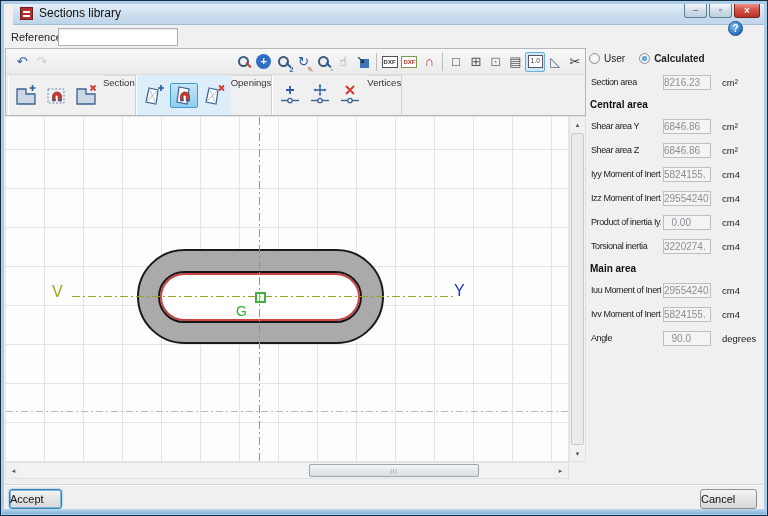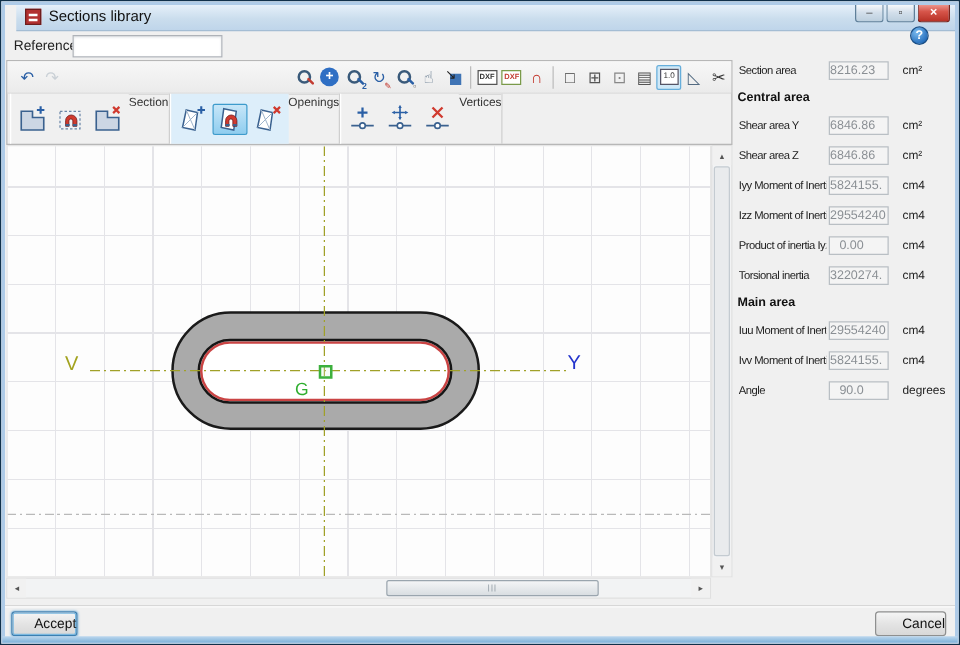--- a/index.html
+++ b/index.html
@@ -85,21 +85,21 @@
   .rlabel{font-size:10px;color:#222;margin-right:14px;}
   .rlabel.b{font-weight:bold;}
   .prow{position:relative;height:15px;margin-bottom:9px;}
   .plabel{position:absolute;left:2px;top:2px;width:70px;font-size:9px;letter-spacing:-0.4px;color:#222;white-space:nowrap;overflow:hidden;}
   .pfield{position:absolute;left:74px;top:0;width:48px;height:15px;background:#f4f4f4;border:1px solid #b9bfc4;color:#8a8f94;font-size:10px;text-align:right;padding-right:19px;line-height:13px;overflow:hidden;white-space:nowrap;}
   .punit{position:absolute;left:133px;top:2px;font-size:9.5px;color:#222;}
   .phead{font-size:10px;font-weight:bold;color:#111;margin:2px 0 8px 1px;height:12px;}
 
   
   .fsep{position:absolute;left:1px;right:1px;top:483px;height:2px;border-top:1px solid #d7d7d7;border-bottom:1px solid #fcfcfc;}
-  .btn{position:absolute;top:488px;height:20px;font-size:11px;color:#111;text-align:right;line-height:18px;border-radius:3px;background:linear-gradient(#f5f5f5,#e4e4e4 50%,#d8d8d8);border:1px solid #8e8f8f;}
+  .btn{position:absolute;top:488px;height:20px;font-size:11px;color:#111;text-align:left;line-height:18px;border-radius:3px;background:linear-gradient(#f5f5f5,#e4e4e4 50%,#d8d8d8);border:1px solid #8e8f8f;}
   .btn.accept{left:8px;width:53px;border-color:#3c7fb1;box-shadow:0 0 0 1px #7ab8e0 inset,0 0 2px #5ba3d4;}
   .btn.cancel{left:699px;width:57px;}
 </style>
 </head>
 <body>
 
 <div class="window">
   <div class="titlebar">
     <span class="appicon"></span>
     <span class="wtitle">Sections library</span>
@@ -294,20 +294,26 @@
     </div>
     <div class="hscroll">
       <span class="sarrow" style="left:0;top:0;">◂</span>
       <div class="hthumb">|||</div>
       <span class="sarrow" style="right:0;top:0;">▸</span>
     </div>
     <div class="corner"></div>
   </div>
 
   <div class="panel">
+    <div class="pradios" id="pradios">
+        <span class="radio"></span>
+        <span class="rlabel">User</span>
+        <span class="radio on"></span>
+        <span class="rlabel b">Calculated</span>
+      </div>
     <div id="prows">
         <div class="prow">
           <span class="plabel">Section area</span>
           <span class="pfield">8216.23</span>
           <span class="punit">cm²</span>
         </div>
         <div class="phead">Central area</div>
         <div class="prow">
           <span class="plabel">Shear area Y</span>
           <span class="pfield">6846.86</span>

